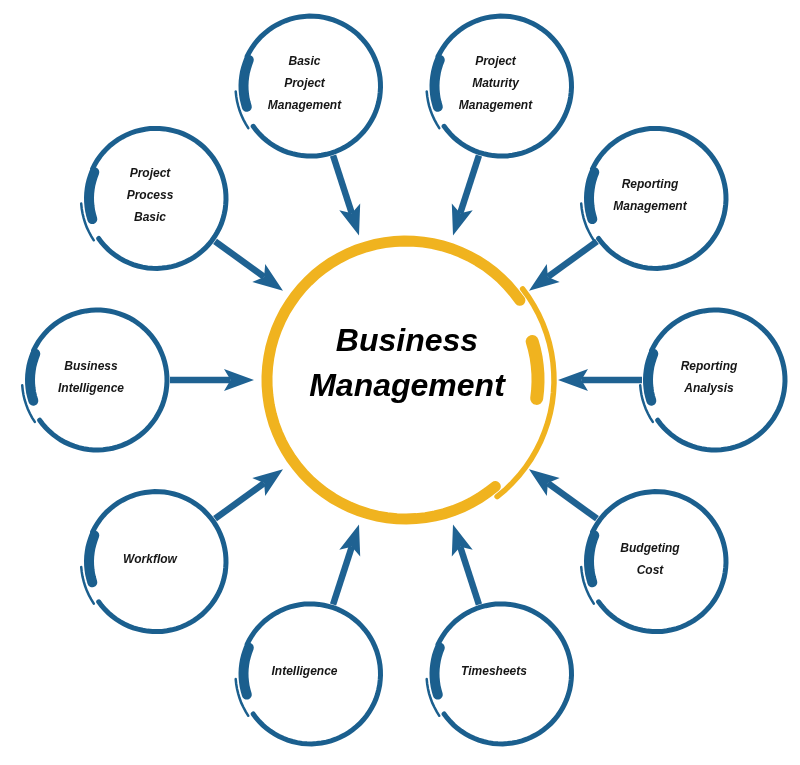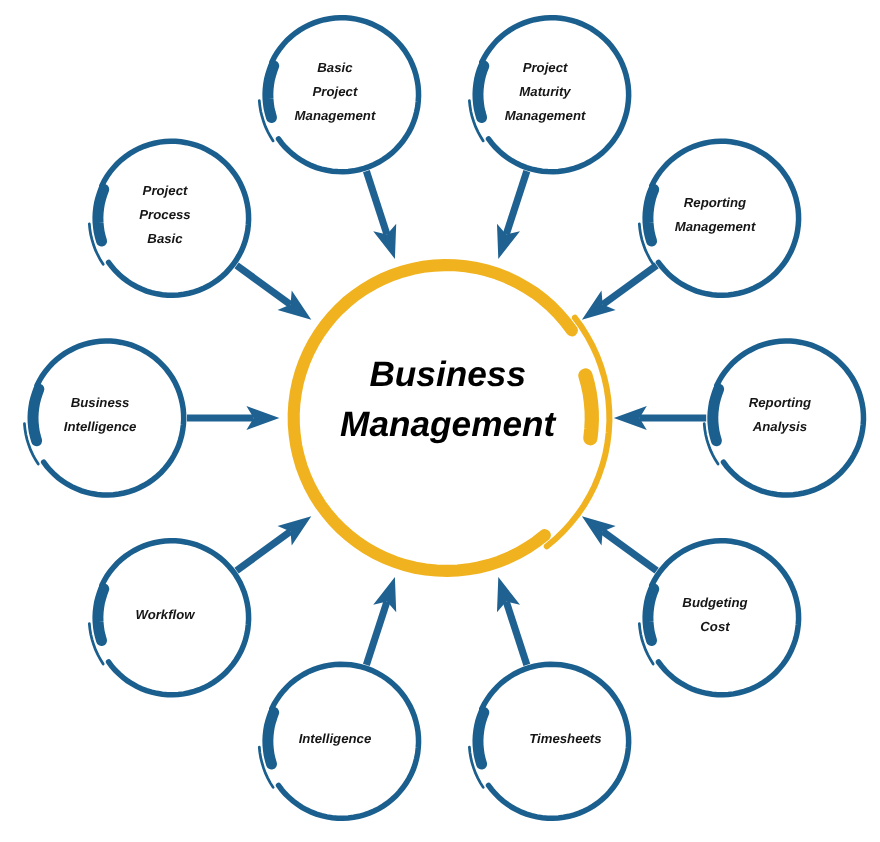--- a/index.html
+++ b/index.html
@@ -147,21 +147,21 @@
     <span>Management</span>
   </div>
 <div class="node-label" style="left: 649.986px; top: 558.626px; color: rgb(22, 22, 22);">
       <span>Budgeting</span>
       <span>Cost</span>
     </div>
     <div class="node-label" style="left: 709px; top: 377px; color: rgb(22, 22, 22);">
       <span>Reporting</span>
       <span>Analysis</span>
     </div>
-    <div class="node-label" style="left: 514px; top: 670.876px; color: rgb(22, 22, 22);">
+    <div class="node-label" style="left: 494px; top: 670.876px; color: rgb(22, 22, 22);">
       <span>Timesheets</span>
     </div>
     <div class="node-label" style="left: 304.514px; top: 670.876px; color: rgb(22, 22, 22);">
       <span>Intelligence</span>
     </div>
     <div class="node-label" style="left: 150.014px; top: 558.626px; color: rgb(22, 22, 22);">
       <span>Workflow</span>
     </div>
     <div class="node-label" style="left: 91px; top: 377px; color: rgb(22, 22, 22);">
       <span>Business</span>

